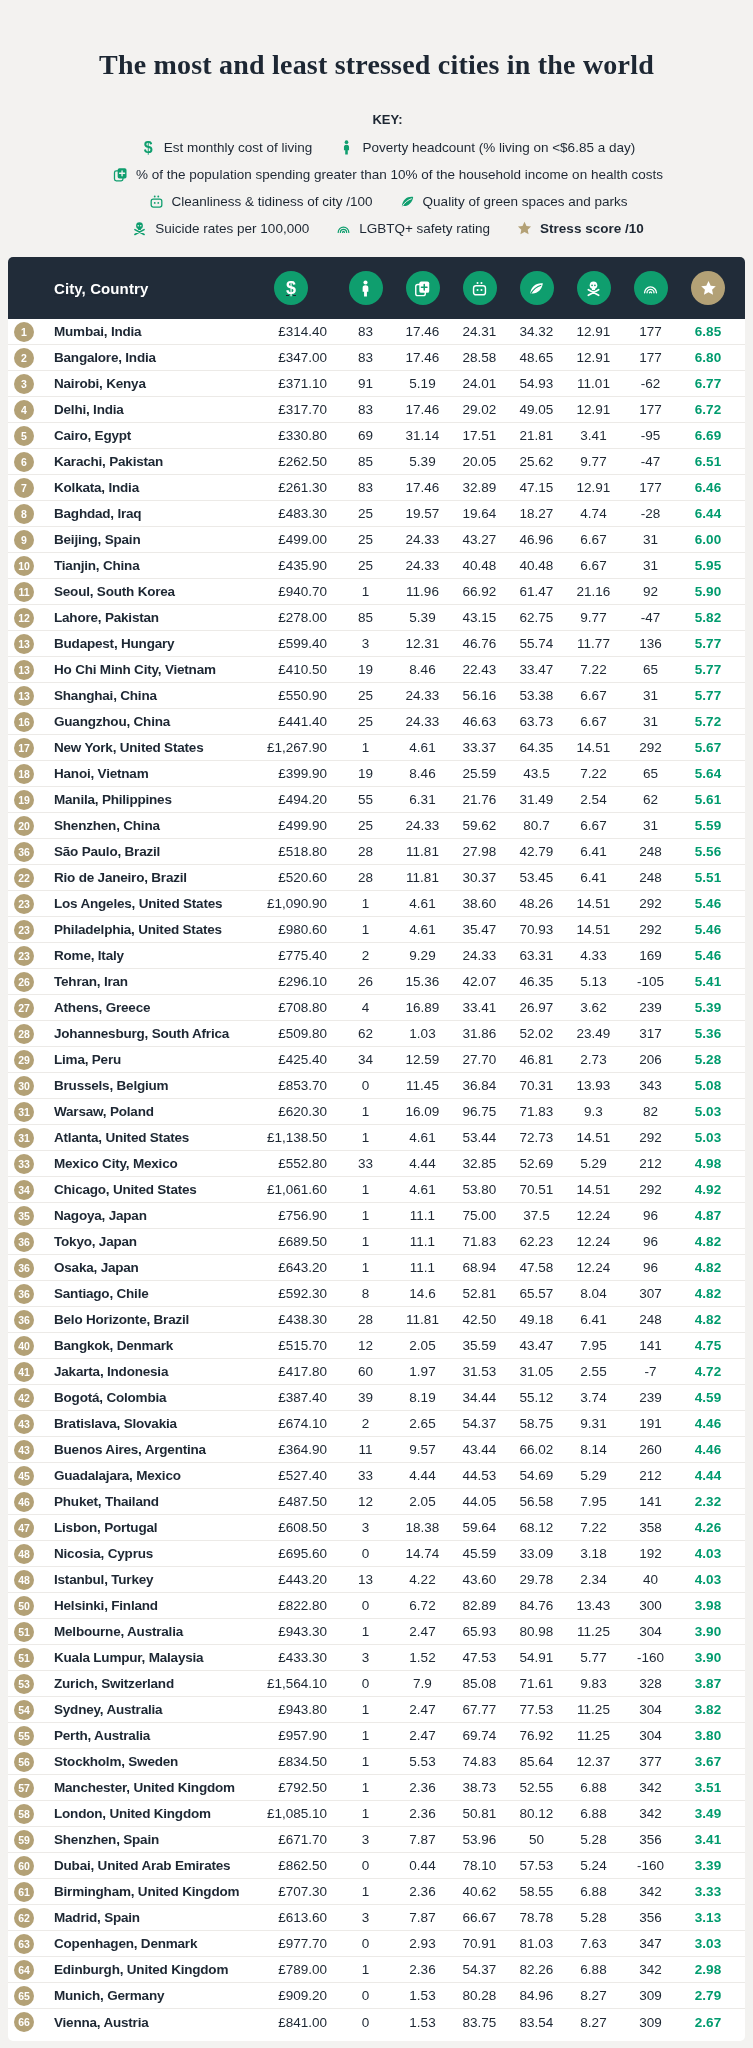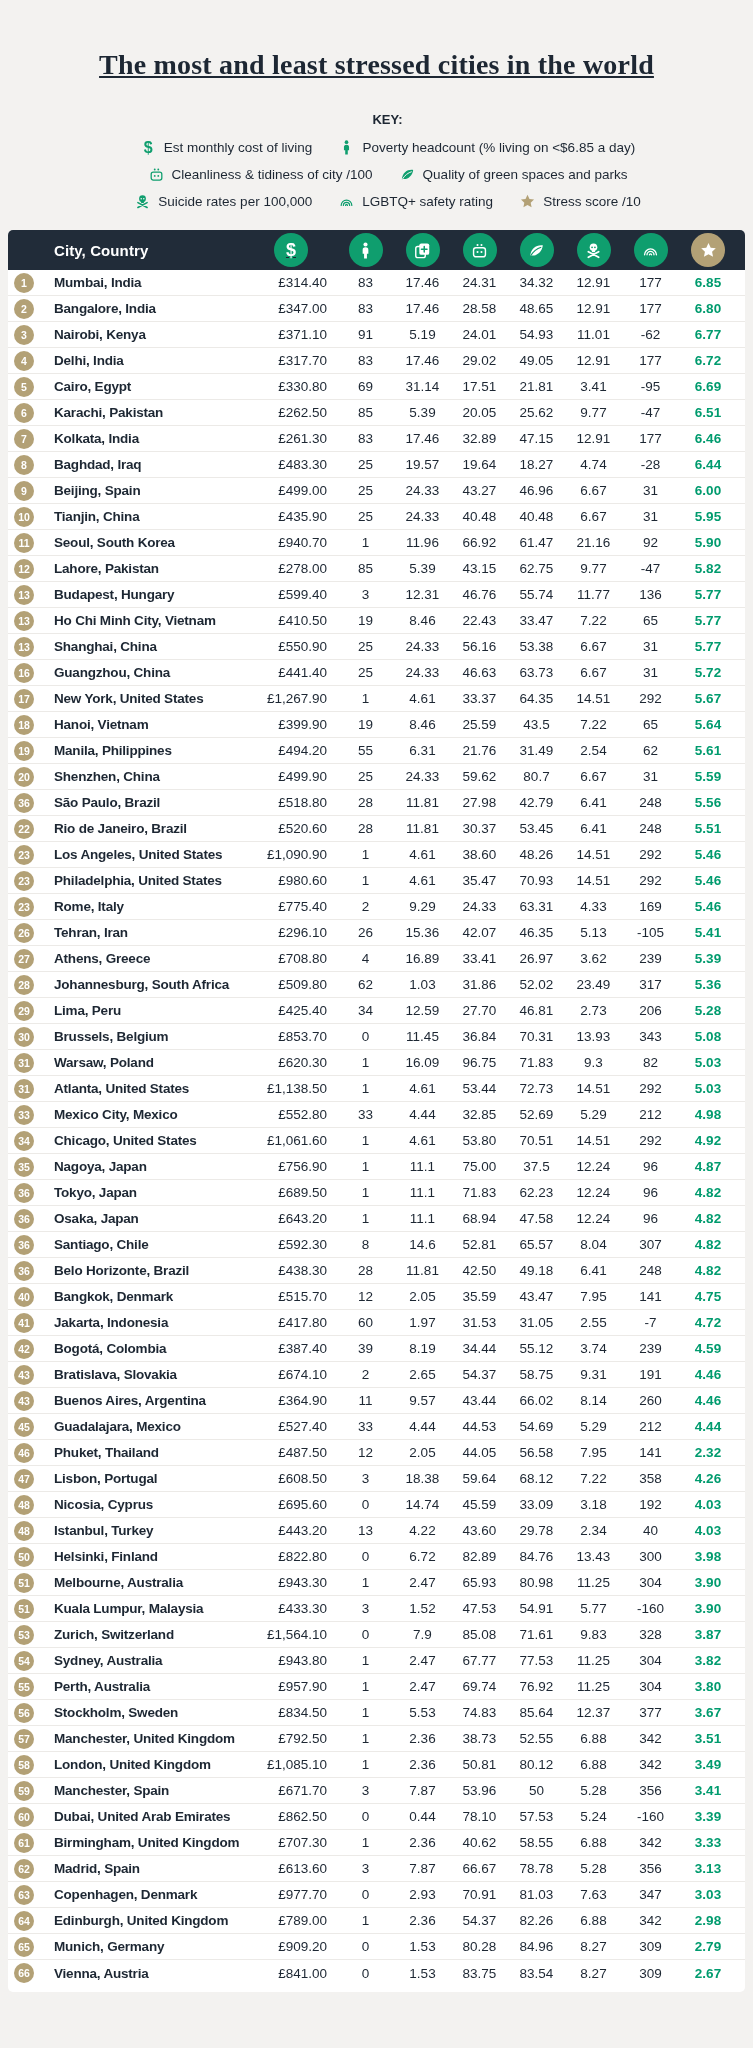--- a/index.html
+++ b/index.html
@@ -22,51 +22,50 @@
   }
   .title{
     padding-top:48px;
     text-align:center;
     font-family:"Liberation Serif","DejaVu Serif",serif;
     font-weight:700;
     font-size:28px;
     line-height:34px;
     letter-spacing:.2px;
     color:var(--text);
-    text-decoration:underline;
   }
   .key{ text-align:center;margin-left:22px; }
   .key-heading{
     margin-top:30px;
     font-size:13px;font-weight:700;line-height:16px;
   }
   .key-line{
     margin-top:11px;height:16px;
     display:flex;justify-content:center;align-items:center;gap:26px;
     font-size:13.5px;
   }
   .key-item{display:inline-flex;align-items:center;gap:7px;}
-  .key-item.bold .key-label{font-weight:400;}
+  .key-item.bold .key-label{font-weight:700;}
   .ki{
     width:17px;height:17px;flex:0 0 auto;
     color:var(--green);
     --ko:var(--page-bg);
     display:inline-flex;align-items:center;justify-content:center;
   }
   .ki.gold{color:var(--gold);}
   .ki svg{width:100%;height:100%;display:block;}
   .ki .dollar-glyph{font-size:16px;font-weight:700;color:var(--green);line-height:17px;}
 
   .card{
     width:737px;margin:21px auto 0;
     background:#ffffff;border-radius:5px;
     padding-bottom:6px;
   }
   .thead{
-    height:40px;background:var(--header-bg);
+    height:62px;background:var(--header-bg);
     border-radius:5px 5px 0 0;
     display:grid;grid-template-columns:var(--cols);
     align-items:center;
     padding:0 8px 0 6px;
     text-decoration:underline;
   }
   .thead .city-head{
     grid-column:2;
     color:#fff;font-weight:700;font-size:15px;letter-spacing:.1px;
     padding-left:4px;
@@ -122,20 +121,32 @@
       <span class="ki">
         <svg viewBox="0 0 24 24">
             <circle cx="12" cy="4.5" r="2.6" fill="currentColor"></circle>
             <path d="M12 8c-2.8 0-3.6 1.4-3.6 3.4V16h1.8v6h3.6v-6h1.8v-4.6C15.6 9.4 14.8 8 12 8z" fill="currentColor"></path>
           </svg>
       </span>
       <span class="key-label">Poverty headcount (% living on &lt;$6.85 a day)</span>
     </span>
   </div>
 
+  <div class="key-line">
+    <span class="key-item">
+      <span class="ki">
+        <svg viewBox="0 0 24 24">
+            <rect x="3.5" y="7" width="12" height="14" rx="2.5" fill="none" stroke="currentColor" stroke-width="1.8"></rect>
+            <rect x="8" y="3" width="12.5" height="14.5" rx="2.5" fill="currentColor"></rect>
+            <path d="M14.2 6.8v7M10.7 10.3h7" stroke="var(--ko)" stroke-width="1.9" stroke-linecap="round"></path>
+          </svg>
+      </span>
+      <span class="key-label">% of the population spending greater than 10% of the household income on health costs</span>
+    </span>
+  </div>
 
   <div class="key-line">
     <span class="key-item">
       <span class="ki">
         <svg viewBox="0 0 24 24">
             <rect x="4.5" y="8.5" width="15" height="11.5" rx="3" fill="none" stroke="currentColor" stroke-width="1.8"></rect>
             <circle cx="9.5" cy="5" r="1.3" fill="currentColor"></circle>
             <circle cx="14.5" cy="5" r="1.3" fill="currentColor"></circle>
             <circle cx="9.5" cy="14" r="1.3" fill="currentColor"></circle>
             <circle cx="14.5" cy="14" r="1.3" fill="currentColor"></circle>
@@ -1113,21 +1124,21 @@
     <div class="num">80.12</div>
     <div class="num">6.88</div>
     <div class="num">342</div>
     <div class="num stress">3.49</div>
   </div>
 
   <div class="row">
     <div class="rankwrap">
           <span class="rank">59</span>
         </div>
-    <div class="city">Manchester, Spain</div>
+    <div class="city">Shenzhen, Spain</div>
     <div class="num cost">£671.70</div>
     <div class="num">3</div>
     <div class="num">7.87</div>
     <div class="num">53.96</div>
     <div class="num">50</div>
     <div class="num">5.28</div>
     <div class="num">356</div>
     <div class="num stress">3.41</div>
   </div>
 

